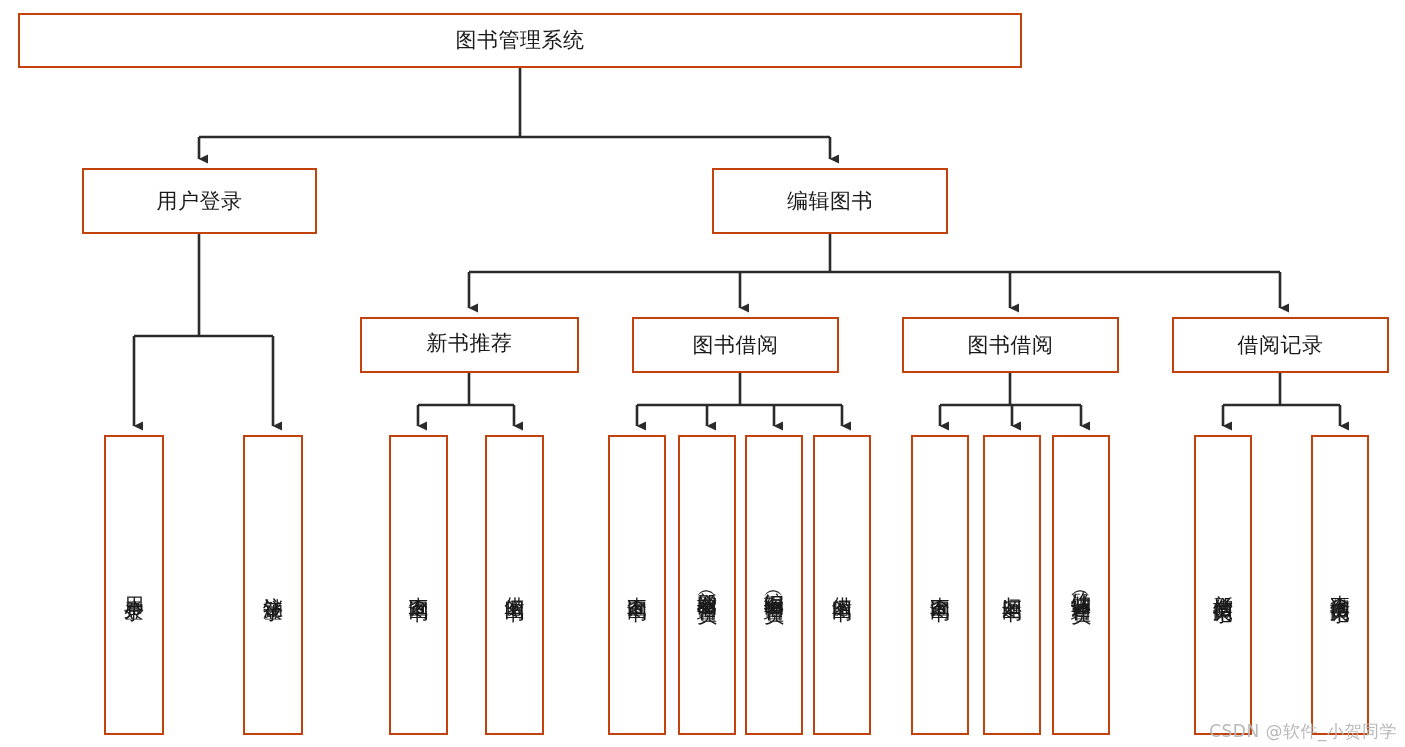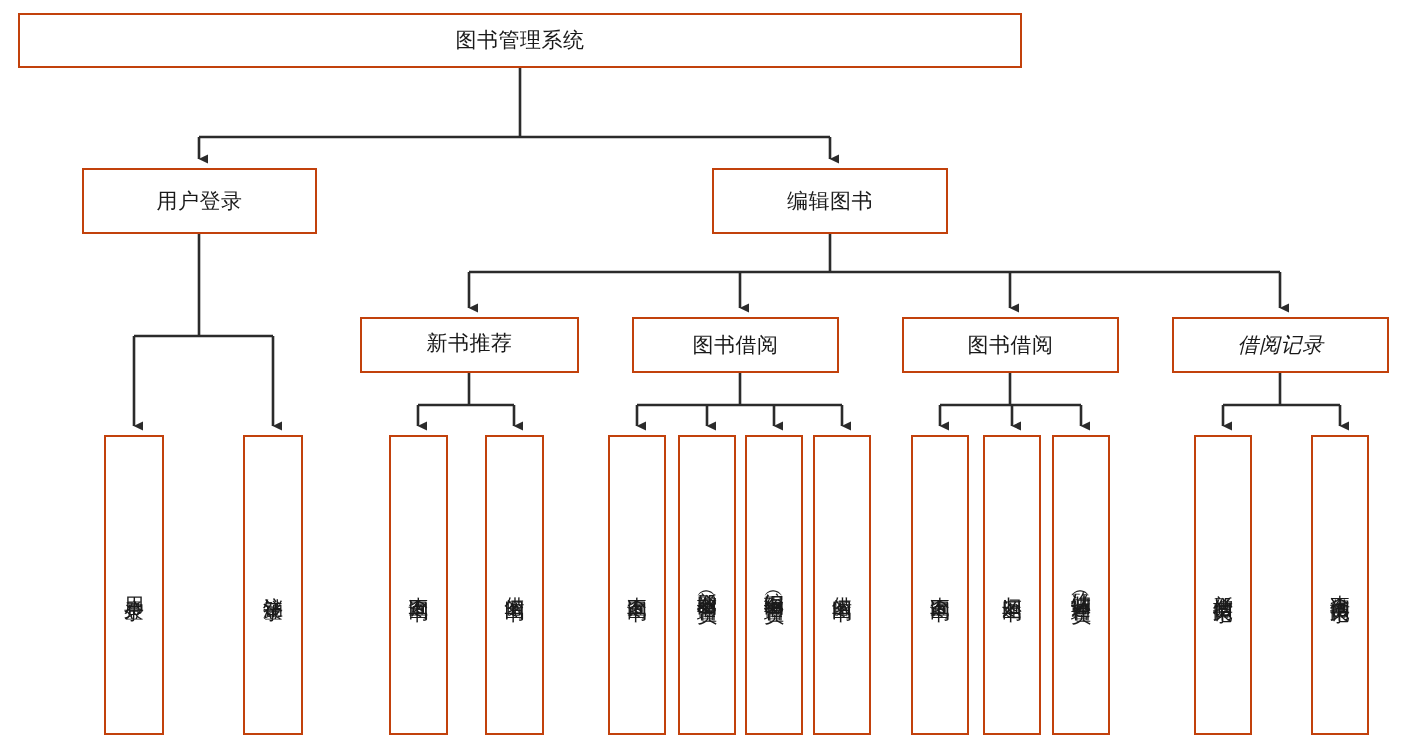--- a/index.html
+++ b/index.html
@@ -129,21 +129,21 @@
       </div>
       <div class="node horiz" style="left: 360px; top: 317px; width: 219px; height: 56px; font-family: Liberation Mono, monospace;">
         <span class="label">新书推荐</span>
       </div>
       <div class="node horiz" style="left: 632px; top: 317px; width: 207px; height: 56px;">
         <span class="label">图书借阅</span>
       </div>
       <div class="node horiz" style="left: 902px; top: 317px; width: 217px; height: 56px;">
         <span class="label">图书借阅</span>
       </div>
-      <div class="node horiz" style="left: 1172px; top: 317px; width: 217px; height: 56px; font-style: italic;">
+      <div class="node horiz" style="left: 1172px; top: 317px; width: 217px; height: 56px;">
         <span class="label">借阅记录</span>
       </div>
       <div class="node vert" style="left: 104px; top: 435px; width: 60px; height: 300px;">
         <span class="label">用户登录</span>
       </div>
       <div class="node vert" style="left: 243px; top: 435px; width: 60px; height: 300px;">
         <span class="label">注销登录</span>
       </div>
       <div class="node vert" style="left: 389px; top: 435px; width: 59px; height: 300px;">
         <span class="label">查询图书</span>
@@ -173,14 +173,15 @@
         <span class="label">确认归还（管理员）</span>
       </div>
       <div class="node vert" style="left: 1194px; top: 435px; width: 58px; height: 300px;">
         <span class="label">新增借阅记录</span>
       </div>
       <div class="node vert" style="left: 1311px; top: 435px; width: 58px; height: 300px;">
         <span class="label">查询借阅记录</span>
       </div>
     </div>
 
+  <div class="watermark">CSDN @软件_小贺同学</div>
 
 </div>
 
 </body></html>

